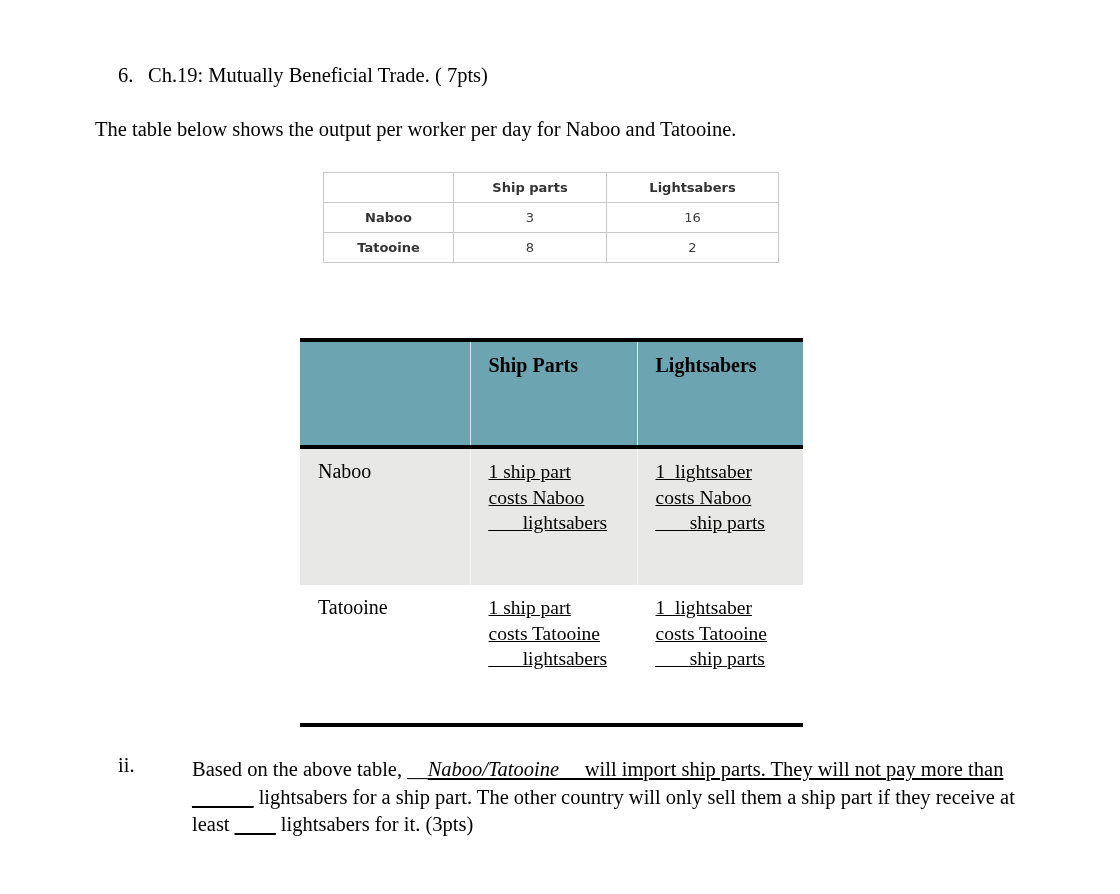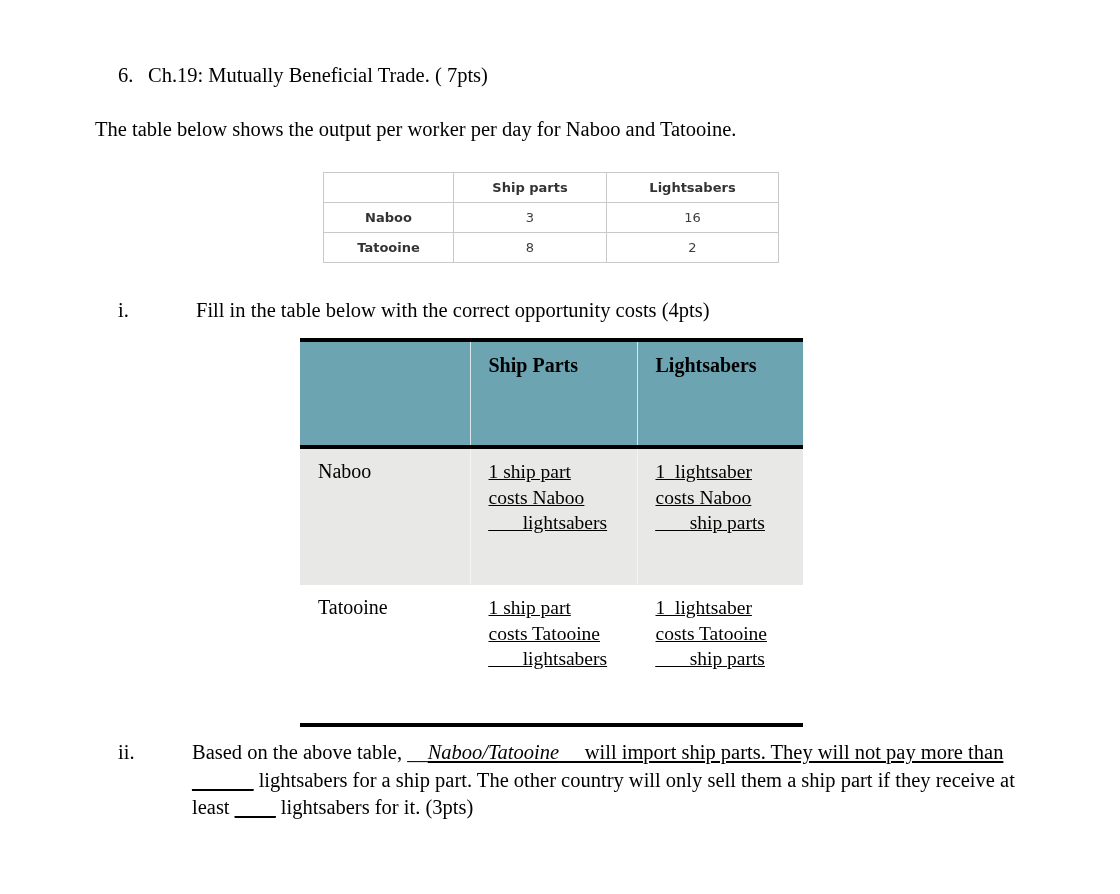--- a/index.html
+++ b/index.html
@@ -147,25 +147,26 @@
     position: absolute;
     left: 118px;
     top: 739px;
     width: 920px;
     font-size: 20.5px;
     line-height: 27.5px;
   }
   .item-ii .marker {
     position: absolute;
     left: 0;
-    top: 0;
+    top: 13px;
     width: 74px;
   }
   .item-ii .body {
     margin-left: 74px;
+    margin-top: 17px;
   }
   .blank-answer {
     font-style: italic;
     text-decoration: underline;
   }
   .underlined-blank { text-decoration: underline; }
 </style>
 </head>
 <body>
 
@@ -197,23 +198,20 @@
         <td>16</td>
       </tr>
       <tr>
         <td class="rowhead">Tatooine</td>
         <td>8</td>
         <td>2</td>
       </tr>
     </tbody>
   </table>
 
-  <div class="item-i">
-    <span class="marker">i.</span><span>Fill in the table below with the correct opportunity costs (4pts)</span>
-  </div>
 
   <table class="table-oc">
     <colgroup>
       <col class="c1">
         <col class="c2">
         <col class="c3">
     </colgroup>
     <tbody>
       <tr class="oc-head">
         <td class="first"></td>

